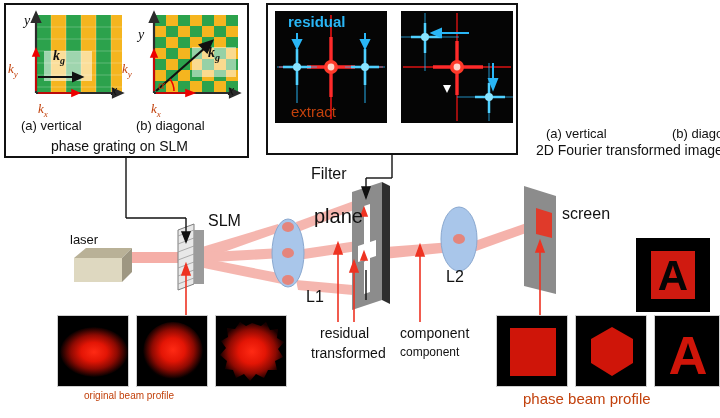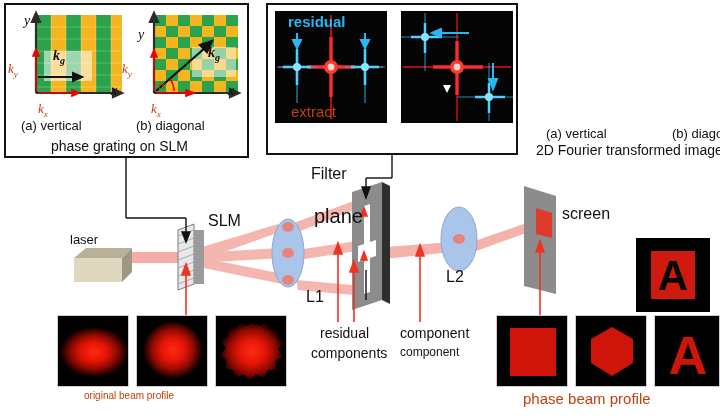--- a/index.html
+++ b/index.html
@@ -359,21 +359,21 @@
 
   <span class="t" style="left:70px;top:232px;font-size:13px;">laser</span>
   <span class="t" style="left:208px;top:212px;font-size:16px;">SLM</span>
   <span class="t" style="left:278px;top:288px;font-size:16px;margin-left:28px;">L1</span>
   <span class="t" style="left:446px;top:268px;font-size:16px;">L2</span>
   <span class="t" style="left:562px;top:205px;font-size:16px;">screen</span>
   <span class="t" style="left:311px;top:165px;font-size:16px;">Filter</span>
   <span class="t" style="left:314px;top:205px;font-size:20px;">plane</span>
 
   <span class="t" style="left:320px;top:325px;font-size:14px;">residual</span>
-  <span class="t" style="left:311px;top:345px;font-size:14px;">components</span>
+  <span class="t" style="left:311px;top:345px;font-size:14px;">transformed</span>
   <span class="t" style="left:400px;top:325px;font-size:14px;">component</span>
   <span class="t" style="left:400px;top:345px;font-size:12px;">component</span>
 
   <div class="bp" style="left:636px;top:238px;width:74px;height:74px;border:none;">
     <svg style="position:absolute;left:0;top:0;width:74px;height:74px;" viewBox="0 0 74 74">
       <rect width="74" height="74" fill="#000"></rect>
       <rect x="15" y="13" width="44" height="48" fill="#d01a10"></rect>
       <text x="37" y="52" font-family="Liberation Sans, sans-serif" font-size="42" font-weight="bold" fill="#050505" text-anchor="middle">A</text>
     </svg>
   </div>

